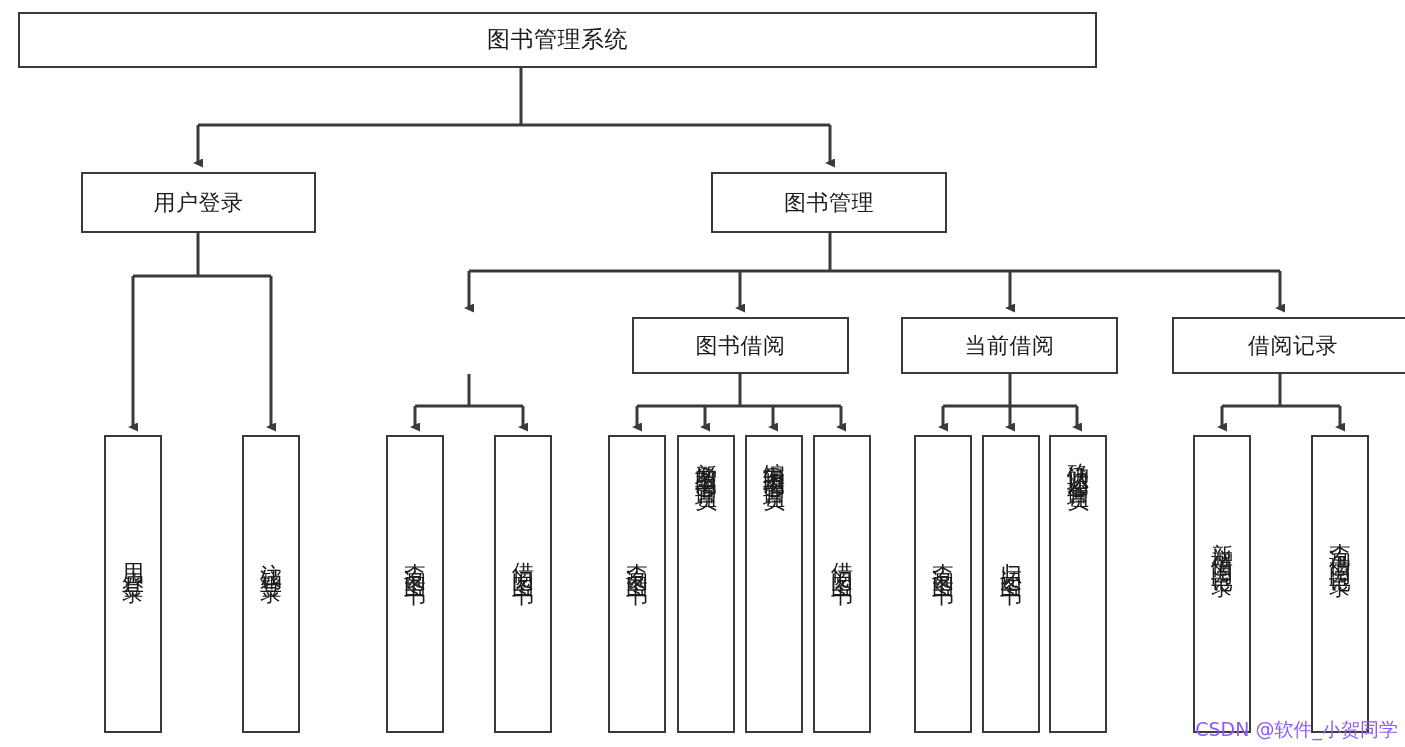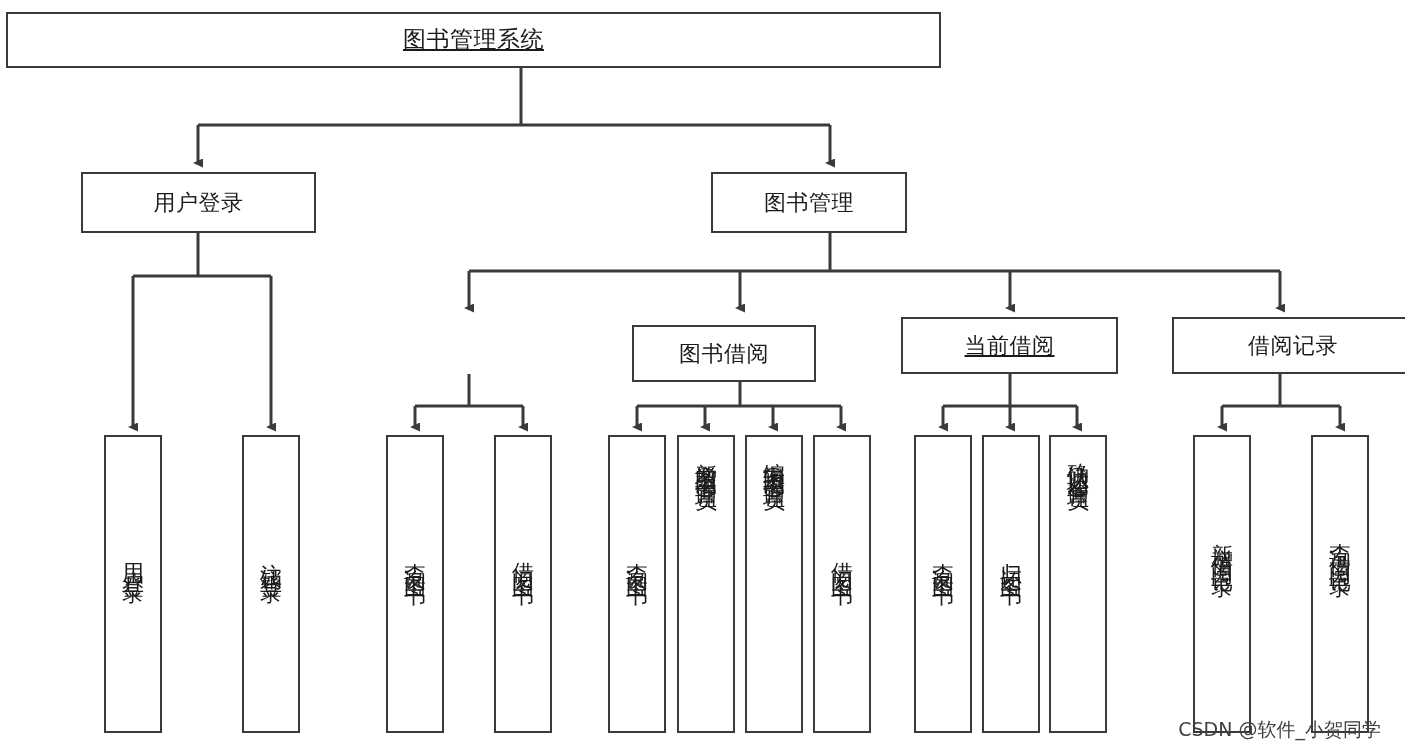--- a/index.html
+++ b/index.html
@@ -73,24 +73,24 @@
   .node.leaf.mid-text .node-label {
     padding-top: 80px;
   }
   .node.leaf.low-text .node-label {
     padding-top: 100px;
   }
   
   #watermark {
     position: absolute;
     z-index: 3;
-    right: 24px;
+    right: 7px;
     bottom: 4px;
     font-size: 19px;
-    color: #404040;
+    color: #8b5cf6;
     white-space: nowrap;
     pointer-events: none;
   }
 </style>
 </head>
 <body>
 
 <div id="diagram-root">
 
   <svg id="connectors" viewBox="0 0 1405 747" xmlns="http://www.w3.org/2000/svg">
@@ -136,38 +136,38 @@
       <path d="M1010,406 L1010,427" marker-end="url(#arrow)"></path>
       <path d="M1077,406 L1077,427" marker-end="url(#arrow)"></path>
 
       <path d="M1280,374 L1280,406"></path>
       <path d="M1222,406 L1340,406"></path>
       <path d="M1222,406 L1222,427" marker-end="url(#arrow)"></path>
       <path d="M1340,406 L1340,427" marker-end="url(#arrow)"></path>
     </g>
   </svg>
 
-  <div class="node root horizontal" style="left:6px; top:12px; width:935px; height:56px;text-decoration:underline;">
+  <div class="node root horizontal" style="left:18px; top:12px; width:1079px; height:56px;">
     <span class="node-label">图书管理系统</span>
   </div>
 
   <div class="node horizontal" style="left:81px; top:172px; width:235px; height:61px;">
     <span class="node-label">用户登录</span>
   </div>
 
-  <div class="node horizontal" style="left:711px; top:172px; width:196px; height:61px;">
+  <div class="node horizontal" style="left:711px; top:172px; width:236px; height:61px;">
     <span class="node-label">图书管理</span>
   </div>
 
 
-  <div class="node horizontal" style="left:632px; top:325px; width:184px; height:57px;">
+  <div class="node horizontal" style="left:632px; top:317px; width:217px; height:57px;">
     <span class="node-label">图书借阅</span>
   </div>
 
-  <div class="node horizontal" style="left:901px; top:317px; width:217px; height:57px;text-decoration:underline;">
+  <div class="node horizontal" style="left:901px; top:317px; width:217px; height:57px;">
     <span class="node-label">当前借阅</span>
   </div>
 
   <div class="node horizontal" style="left:1172px; top:317px; width:242px; height:57px;">
     <span class="node-label">借阅记录</span>
   </div>
 
   <div class="node leaf low-text" style="left:104px; top:435px; width:58px; height:298px;">
     <span class="node-label">用户登录</span>
   </div>

